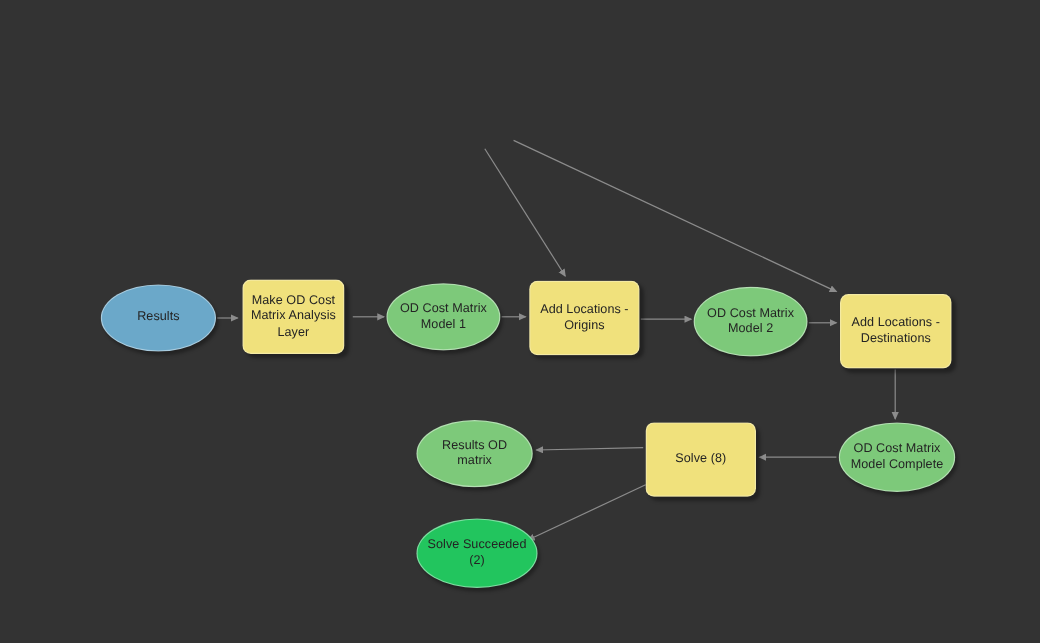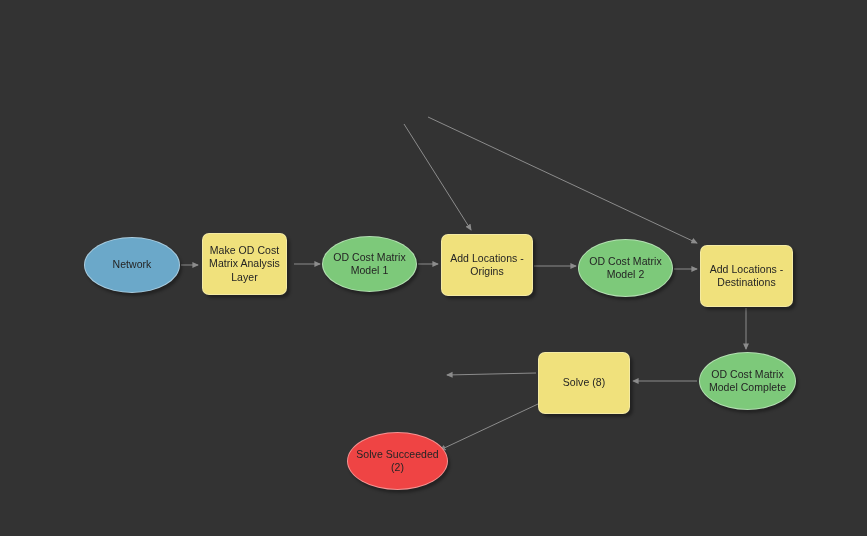--- a/index.html
+++ b/index.html
@@ -74,21 +74,21 @@
       <path d="M 404,124 L 471,230" stroke="#8C8C8C" stroke-width="1" fill="none" marker-end="url(#arrowhead)"></path>
       <path d="M 428,117 L 697,243" stroke="#8C8C8C" stroke-width="1" fill="none" marker-end="url(#arrowhead)"></path>
       <path d="M 534,266 L 576,266" stroke="#8C8C8C" stroke-width="1" fill="none" marker-end="url(#arrowhead)"></path>
       <path d="M 674,269 L 697,269" stroke="#8C8C8C" stroke-width="1" fill="none" marker-end="url(#arrowhead)"></path>
       <path d="M 746,308 L 746,349" stroke="#8C8C8C" stroke-width="1" fill="none" marker-end="url(#arrowhead)"></path>
       <path d="M 697,381 L 633,381" stroke="#8C8C8C" stroke-width="1" fill="none" marker-end="url(#arrowhead)"></path>
       <path d="M 536,373 L 447,375" stroke="#8C8C8C" stroke-width="1" fill="none" marker-end="url(#arrowhead)"></path>
       <path d="M 538,404 L 440,450" stroke="#8C8C8C" stroke-width="1" fill="none" marker-end="url(#arrowhead)"></path>
     </svg>
 <div class="node oval fill-blue" style="left: 84px; top: 237px; width: 96px; height: 56px; background: rgb(107, 168, 201); color: rgb(36, 36, 36);">
-      <span class="lbl">Network</span>
+      <span class="lbl">Results</span>
     </div>
     <div class="node rect fill-yellow" style="left: 202px; top: 233px; width: 85px; height: 62px; background: rgb(240, 225, 124); color: rgb(36, 36, 36);">
       <span class="lbl">Make OD Cost
 Matrix Analysis
 Layer</span>
     </div>
     <div class="node oval fill-green" style="left: 322px; top: 236px; width: 95px; height: 56px; background: rgb(125, 201, 122); color: rgb(36, 36, 36);">
       <span class="lbl">OD Cost Matrix
 Model 1</span>
     </div>
@@ -104,17 +104,20 @@
       <span class="lbl">Add Locations -
 Destinations</span>
     </div>
     <div class="node oval fill-green" style="left: 699px; top: 352px; width: 97px; height: 58px; background: rgb(125, 201, 122); color: rgb(36, 36, 36);">
       <span class="lbl">OD Cost Matrix
 Model Complete</span>
     </div>
     <div class="node rect fill-yellow" style="left: 538px; top: 352px; width: 92px; height: 62px; background: rgb(240, 225, 124); color: rgb(36, 36, 36);">
       <span class="lbl">Solve (8)</span>
     </div>
-    <div class="node oval fill-blue" style="left: 347px; top: 432px; width: 101px; height: 58px; background: #ef4444; color: rgb(36, 36, 36);">
+    <div class="node oval fill-green" style="left: 347px; top: 350px; width: 97px; height: 56px; background: rgb(125, 201, 122); color: rgb(36, 36, 36);">
+      <span class="lbl">Results OD matrix</span>
+    </div>
+    <div class="node oval fill-blue" style="left: 347px; top: 432px; width: 101px; height: 58px; background: #22c55e; color: rgb(36, 36, 36);">
       <span class="lbl">Solve Succeeded
 (2)</span>
     </div>
   </div>
 
 </body></html>

